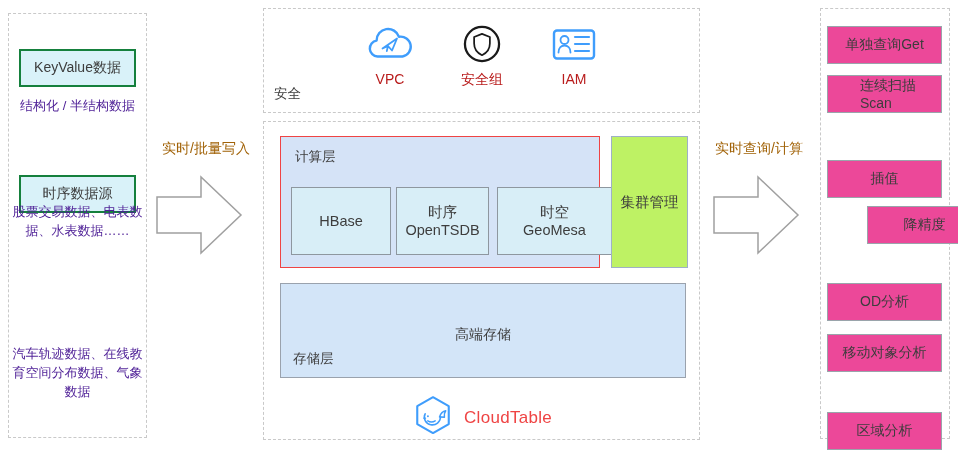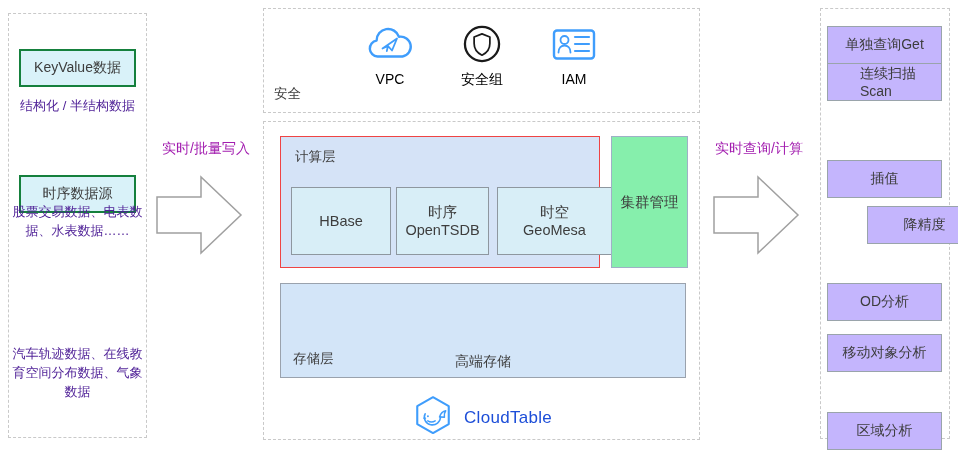--- a/index.html
+++ b/index.html
@@ -9,44 +9,44 @@
 
   .dashed-panel { position:absolute; border:1px dashed #c9c9c9; background:#fff; }
 
   .cyan-box {
     position:absolute; background:#d9f2f9; border:2px solid #15803d;
     display:flex; align-items:center; justify-content:center;
     font-size:14px; color:#3d3d3d; text-align:center;
   }
   .desc { position:absolute; font-size:13px; color:#4c1d95; text-align:center; line-height:1.45; width:100%; left:0; }
 
-  .arrow-label { position:absolute; font-size:14px; color:#a21caf; text-align:center; }
+  .arrow-label { position:absolute; font-size:14px; color:#a16207; text-align:center; }
   .block-arrow { position:absolute; }
 
   .sec-item { position:absolute; width:72px; text-align:center; }
   .sec-item .ic { height:42px; display:flex; align-items:center; justify-content:center; }
-  .sec-item .lbl { margin-top:6px; font-size:14px; color:#000000; }
+  .sec-item .lbl { margin-top:6px; font-size:14px; color:#b91c1c; }
   .panel-tag { position:absolute; font-size:13.5px; color:#404040; }
 
   .compute-panel { position:absolute; left:16px; top:14px; width:320px; height:132px;
     background:#d5e3f7; border:1px solid #ef4444; }
   .engine-box { position:absolute; top:50px; height:68px; background:#d8eef7; border:1px solid #8e979f;
     display:flex; flex-direction:column; align-items:center; justify-content:center;
     font-size:14.5px; color:#3d3d3d; line-height:1.25; text-align:center; }
   .cluster-box { position:absolute; left:347px; top:14px; width:77px; height:132px;
-    background:#86efac; border:1px solid #9fb0c6; display:flex; align-items:center; justify-content:center;
+    background:#bef264; border:1px solid #9fb0c6; display:flex; align-items:center; justify-content:center;
     font-size:14.5px; color:#3d3d3d; }
   .storage-box { position:absolute; left:16px; top:161px; width:406px; height:95px;
     background:#d3e5f8; border:1px solid #9aa2ad; }
-  .storage-center { position:absolute; width:100%; top:42px; text-align:center; font-size:14px; color:#3d3d3d;margin-top:27px; }
+  .storage-center { position:absolute; width:100%; top:42px; text-align:center; font-size:14px; color:#3d3d3d; }
 
   .logo-row { position:absolute; left:148px; top:272px; display:flex; align-items:center; }
-  .logo-text { font-size:17px; color:#1d4ed8; margin-left:10px; letter-spacing:0.3px; }
+  .logo-text { font-size:17px; color:#ef4444; margin-left:10px; letter-spacing:0.3px; }
 
-  .rp-box { position:absolute; left:6px; width:115px; height:38px; background:#c4b5fd; border:1px solid #9aa4ab;
+  .rp-box { position:absolute; left:6px; width:115px; height:38px; background:#ec4899; border:1px solid #9aa4ab;
     display:flex; align-items:center; justify-content:center; font-size:14px; color:#3d3d3d; }
 </style>
 </head>
 <body>
 
 <div class="canvas">
 
   <div class="dashed-panel" style="left:8px; top:13px; width:139px; height:425px;">
     <div class="cyan-box" style="left:10px; top:35px; width:117px; height:38px;">KeyValue数据</div>
     <div class="desc" style="top:83px;">结构化 / 半结构数据</div>
@@ -142,21 +142,21 @@
     </div>
   </div>
 
   <div class="arrow-label" style="left:703px; top:140px; width:112px;">实时查询/计算</div>
   <svg class="block-arrow" style="left:712px; top:174px;" width="90" height="82" viewBox="0 0 90 82">
     <polygon points="2,23 46,23 46,3 86,41 46,79 46,59 2,59" fill="#ffffff" stroke="#a0a0a0" stroke-width="1.5" stroke-linejoin="miter"></polygon>
   </svg>
 
   <div class="dashed-panel" style="left:820px; top:8px; width:130px; height:431px;">
     <div class="rp-box" style="top:17px;">单独查询Get</div>
-    <div class="rp-box" style="top:54px;padding-left:32px;">连续扫描Scan</div>
+    <div class="rp-box" style="top:66px;padding-left:32px;">连续扫描Scan</div>
     <div class="rp-box" style="top:151px;">插值</div>
     <div class="rp-box" style="top:197px;margin-left:40px;">降精度</div>
     <div class="rp-box" style="top:274px;">OD分析</div>
     <div class="rp-box" style="top:325px;">移动对象分析</div>
     <div class="rp-box" style="top:379px;margin-top:24px;">区域分析</div>
   </div>
 
 </div>
 
 </body></html>

